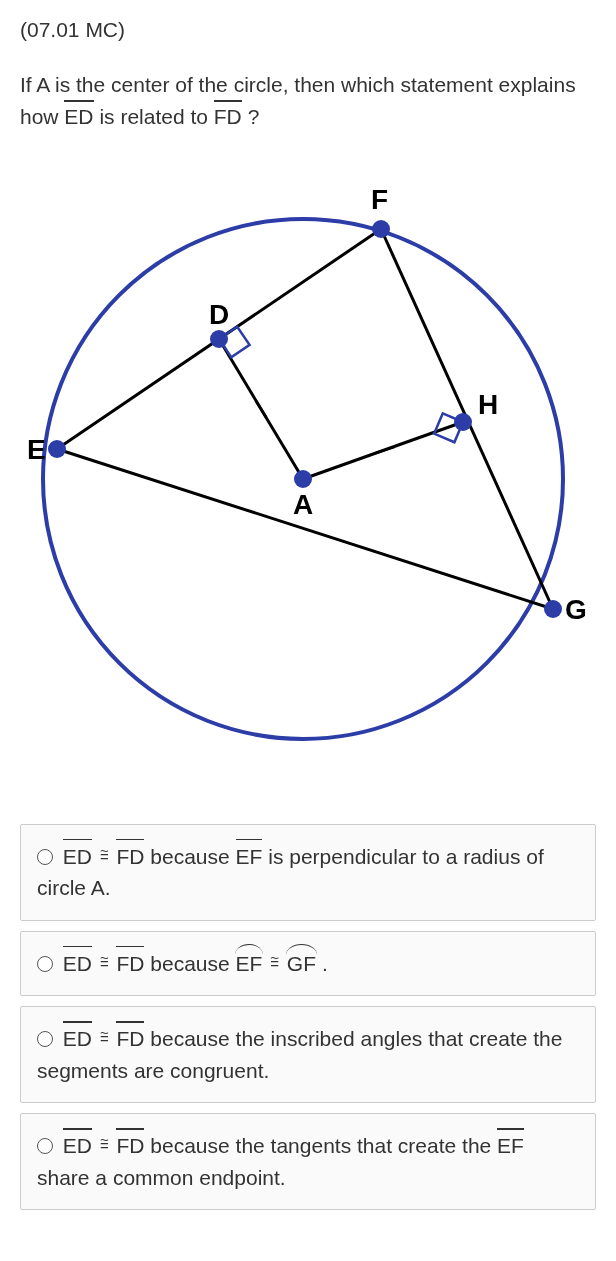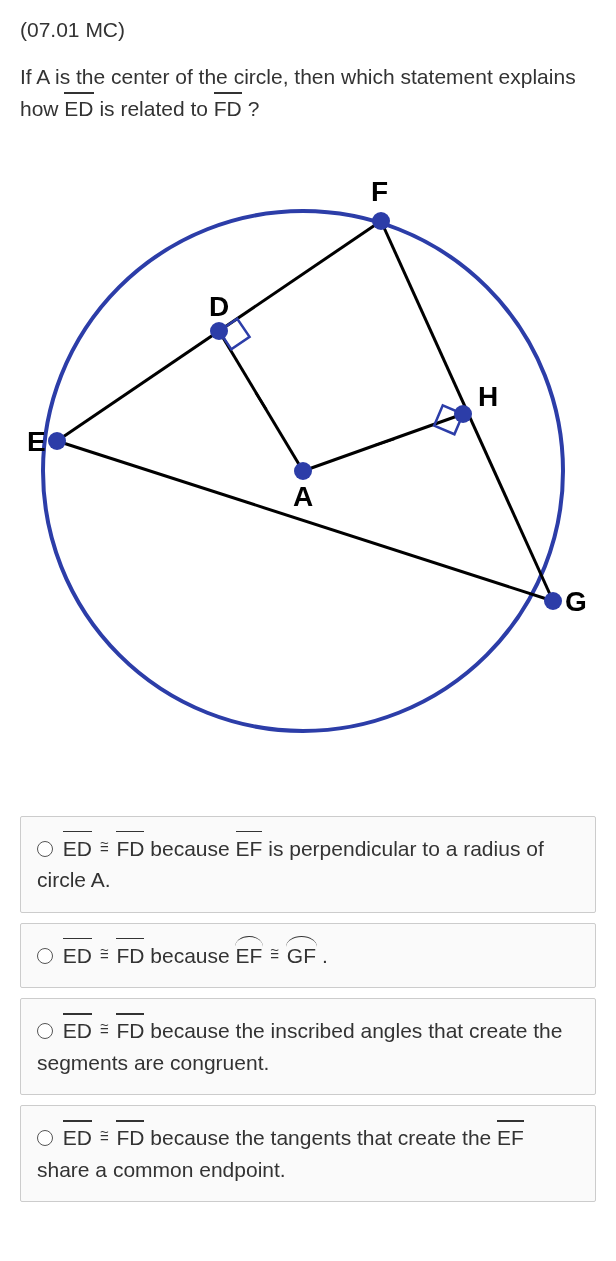--- a/index.html
+++ b/index.html
@@ -5,21 +5,21 @@
   * { box-sizing: border-box; }
   body {
     margin: 0;
     padding: 18px 20px;
     font-family: Arial, Helvetica, sans-serif;
     font-size: 21px;
     color: #333;
     background: #fff;
     width: 616px;
   }
-  .header { margin-bottom: 20px; }
+  .header { margin-bottom: 28px; }
   .question-text { line-height: 1.45; margin-bottom: 36px; }
   .seg { 
     display: inline-block; 
     position: relative; 
     padding-top: 2px;
     white-space: nowrap;
   }
   .seg::before {
     content: "";
     position: absolute;

